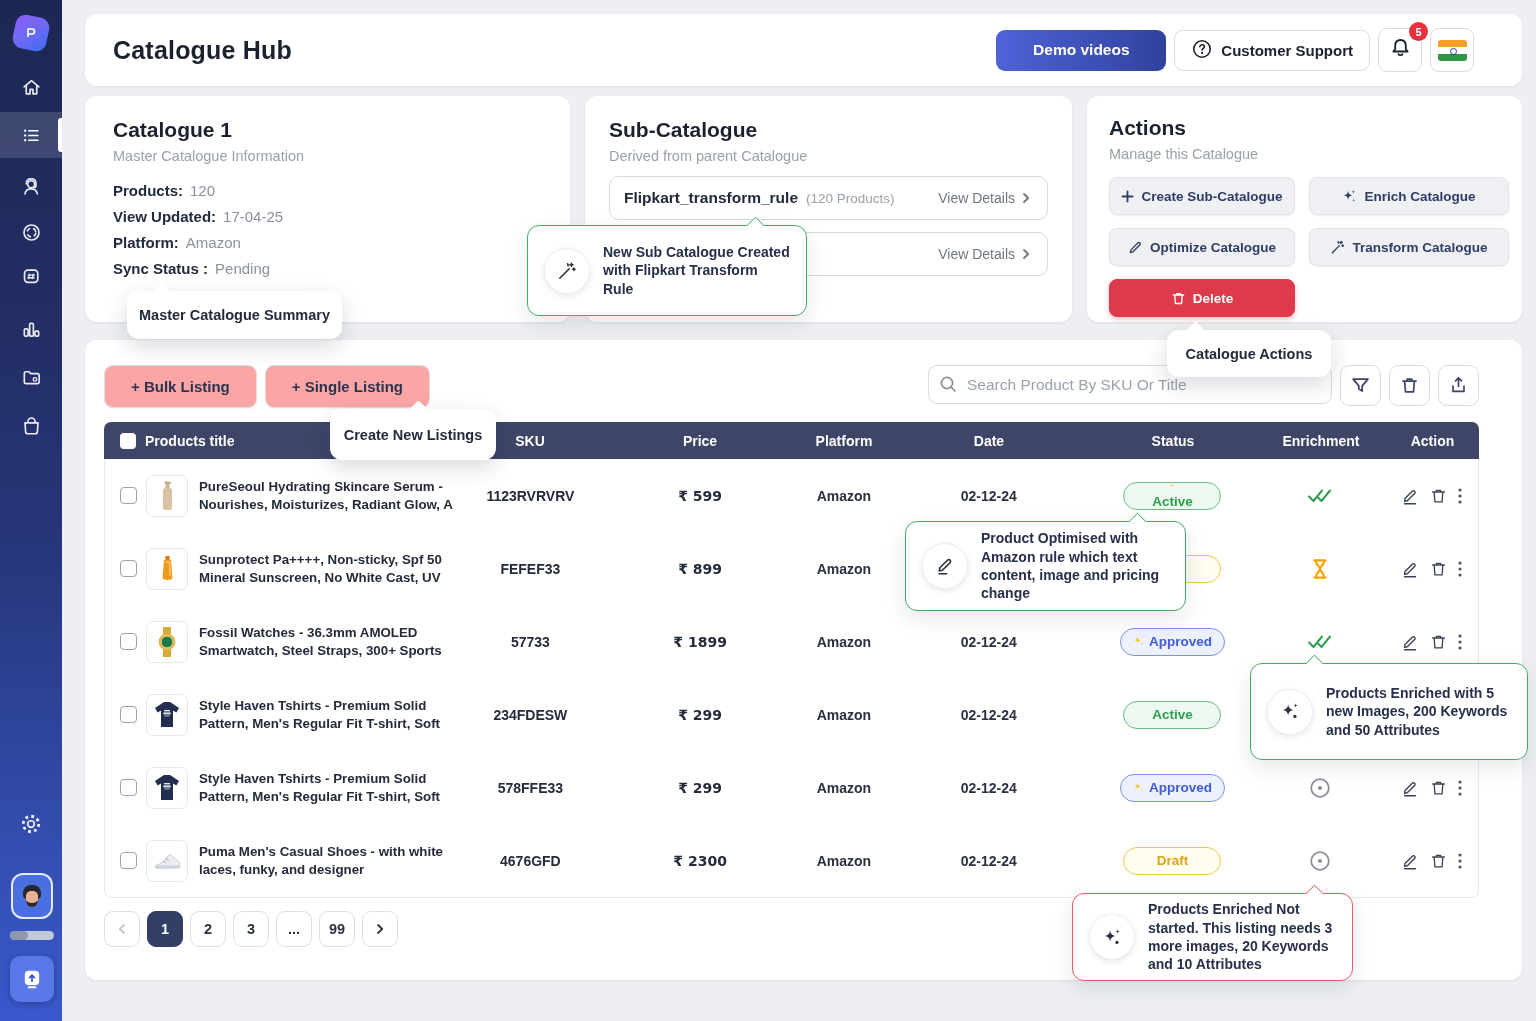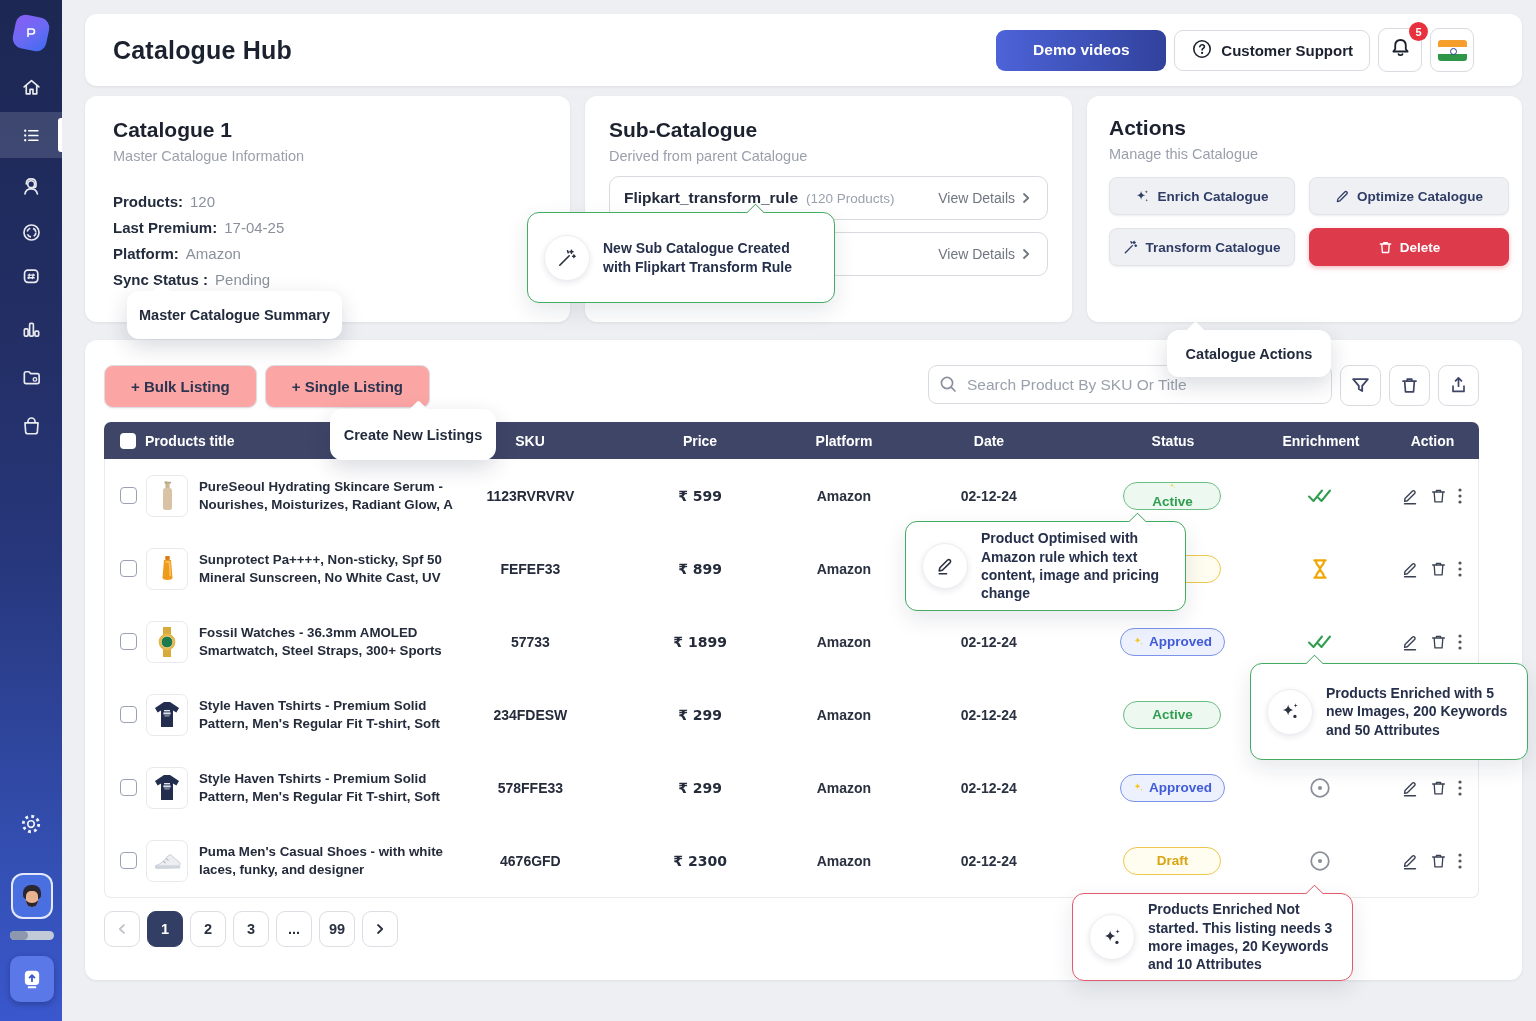--- a/index.html
+++ b/index.html
@@ -44,21 +44,21 @@
   .flag { width:29px; height:21px; border-radius:3px; overflow:hidden; position:relative;
     background:linear-gradient(180deg,#f59e2c 0%,#f59e2c 33%,#fff 33%,#fff 66%,#2e9646 66%,#2e9646 100%); }
   .flag::after { content:""; position:absolute; left:12px; top:8.5px; width:5px; height:5px; border:1px solid #2b3f9e; border-radius:50%; }
 
   
   .card-cat { left:85px; top:96px; width:485px; height:226px; padding:22px 28px; }
   .card-sub { left:585px; top:96px; width:487px; height:226px; padding:22px 24px; }
   .card-act { left:1087px; top:96px; width:435px; height:226px; padding:20px 22px; }
   .card-h1 { font-size:21px; font-weight:bold; color:#1b212e; }
   .card-sub-t { font-size:14.5px; color:#9aa1ac; margin-top:6px; }
-  .kv-list { margin-top:29px; }
+  .kv-list { margin-top:18px; }
   .kv { display:flex; gap:7px; font-size:15px; margin-top:9px; }
   .kv .k { font-weight:bold; color:#232c3d; }
   .kv .v { color:#8a919c; }
 
   .sub-row { height:44px; border:1.5px solid #d7dade; border-radius:10px; display:flex; align-items:center; padding:0 14px; margin-top:12px; }
   .sub-row:first-of-type { margin-top:16px; }
   .sub-name { font-size:15.5px; font-weight:bold; color:#222a3c; }
   .sub-count { font-size:13.5px; color:#9aa1ac; margin-left:8px; }
   .sub-link { margin-left:auto; display:flex; align-items:center; gap:4px; font-size:14px; color:#6f7681; cursor:pointer; }
   .mini-pager { display:flex; align-items:center; gap:8px; margin-top:14px; margin-left:52px; }
@@ -236,21 +236,21 @@
 
   <section class="card card-cat">
     <div class="card-h1">Catalogue 1</div>
     <div class="card-sub-t">Master Catalogue Information</div>
     <div class="kv-list">
       <div class="kv">
           <span class="k">Products:</span>
           <span class="v">120</span>
         </div>
       <div class="kv">
-          <span class="k">Last Premium:</span>
+          <span class="k">View Updated:</span>
           <span class="v">17-04-25</span>
         </div>
       <div class="kv">
           <span class="k">Platform:</span>
           <span class="v">Amazon</span>
         </div>
       <div class="kv">
           <span class="k">Sync Status :</span>
           <span class="v">Pending</span>
         </div>
@@ -283,20 +283,26 @@
       <span class="mini-pill active"></span>
       <span class="mini-pill"></span>
       <span class="mini-pill"></span>
     </div>
   </section>
 
   <section class="card card-act">
     <div class="card-h1">Actions</div>
     <div class="card-sub-t">Manage this Catalogue</div>
     <div class="act-grid">
+      <button class="abtn">
+        <svg width="13" height="13" viewBox="0 0 13 13" fill="none" stroke="#2f3c66" stroke-width="1.8" stroke-linecap="round">
+            <path d="M6.5 1.5v10M1.5 6.5h10"></path>
+          </svg>
+        <span>Create Sub-Catalogue</span>
+      </button>
       <button class="abtn">
         <svg width="15" height="15" viewBox="0 0 16 16" fill="#2f3c66">
             <path d="M6.5 2C7 5 8 6 11 6.7 8 7.4 7 8.4 6.5 11.4 6 8.4 5 7.4 2 6.7 5 6 6 5 6.5 2Z"></path>
             <path d="M12 1.2l.4 1.4 1.4.4-1.4.4-.4 1.4-.4-1.4-1.4-.4 1.4-.4zM12.5 10.5l.35 1.1 1.15.35-1.15.35-.35 1.1-.35-1.1-1.15-.35 1.15-.35z"></path>
           </svg>
         <span>Enrich Catalogue</span>
       </button>
       <button class="abtn">
         <svg width="15" height="15" viewBox="0 0 16 16" fill="none" stroke="#2f3c66" stroke-width="1.4" stroke-linejoin="round">
             <path d="M2.5 13.5l.7-3L10.7 3a1.5 1.5 0 0 1 2.1 2.1L5.3 12.6z"></path>
@@ -704,21 +710,21 @@
           </button>
       </div>
     </div>
   </section>
 
   <div class="tip tip-plain" style="left:127px; top:291px; width:215px; height:48px;">
     <span class="arrow" style="left:28px"></span>
     <span>Master Catalogue Summary</span>
   </div>
 
-  <div class="tip tip-line" style="left:527px; top:212px; width:308px; height:91px;">
+  <div class="tip tip-line" style="left:527px; top:225px; width:280px; height:91px;">
     <span class="arrow" style="left:221px"></span>
     <span class="tip-circle">
       <svg width="20" height="20" viewBox="0 0 18 18" fill="none" stroke="#2c3140" stroke-width="1.5" stroke-linecap="round">
           <path d="M2.5 15.5 11 7"></path>
           <path d="M13 2v2.8M11.6 3.4h2.8M15.2 6.4v2M14.2 7.4h2M9.6 2.6l.5 1.6"></path>
         </svg>
     </span>
     <span class="tip-text">New Sub Catalogue Created with Flipkart Transform Rule</span>
   </div>
 

